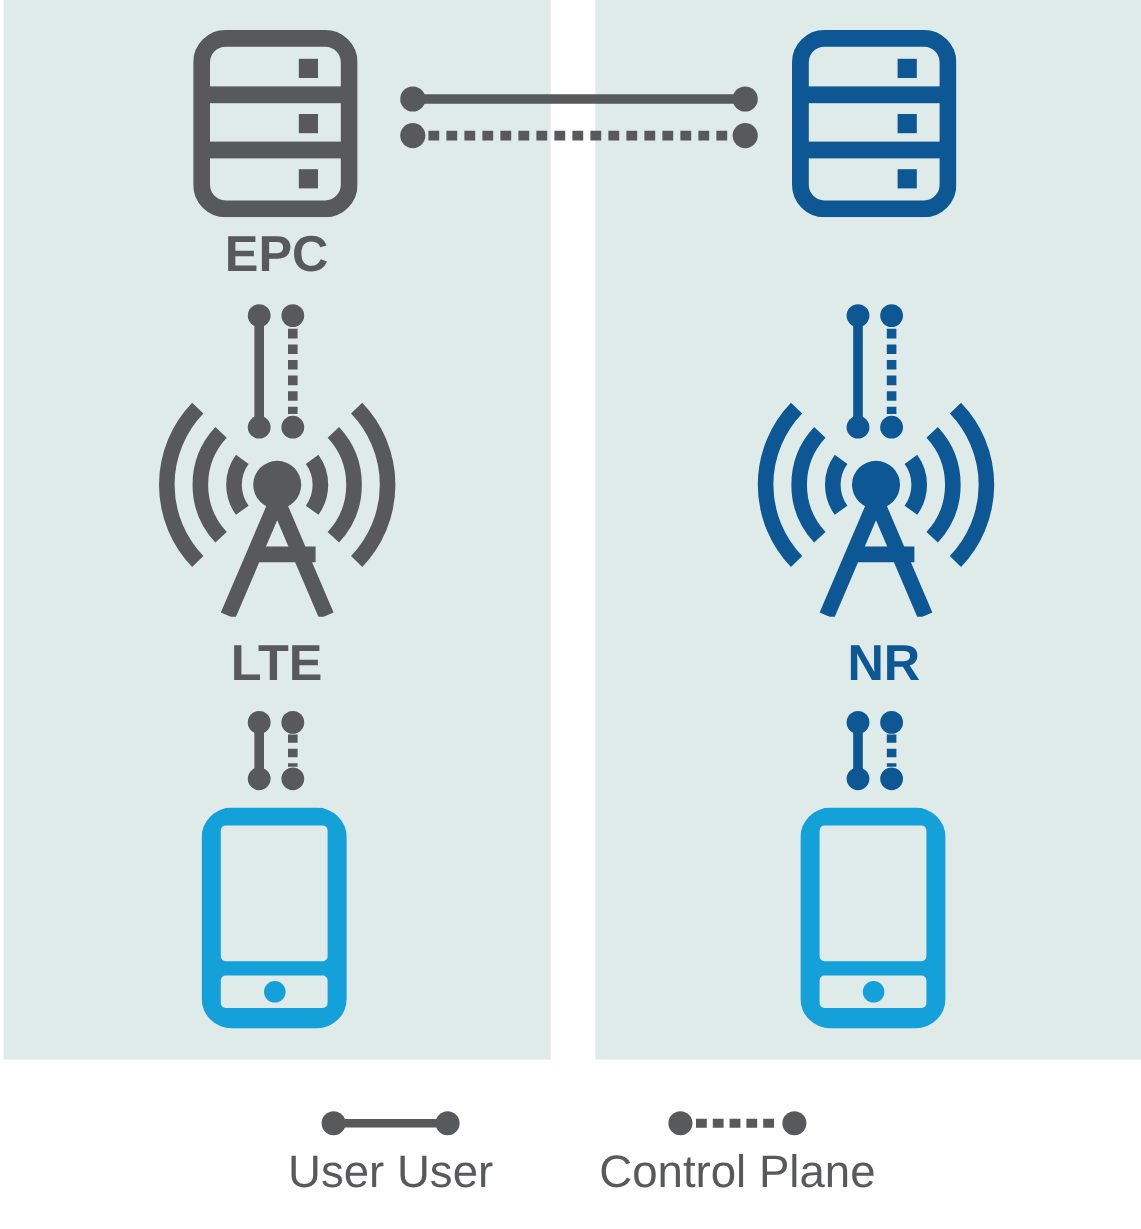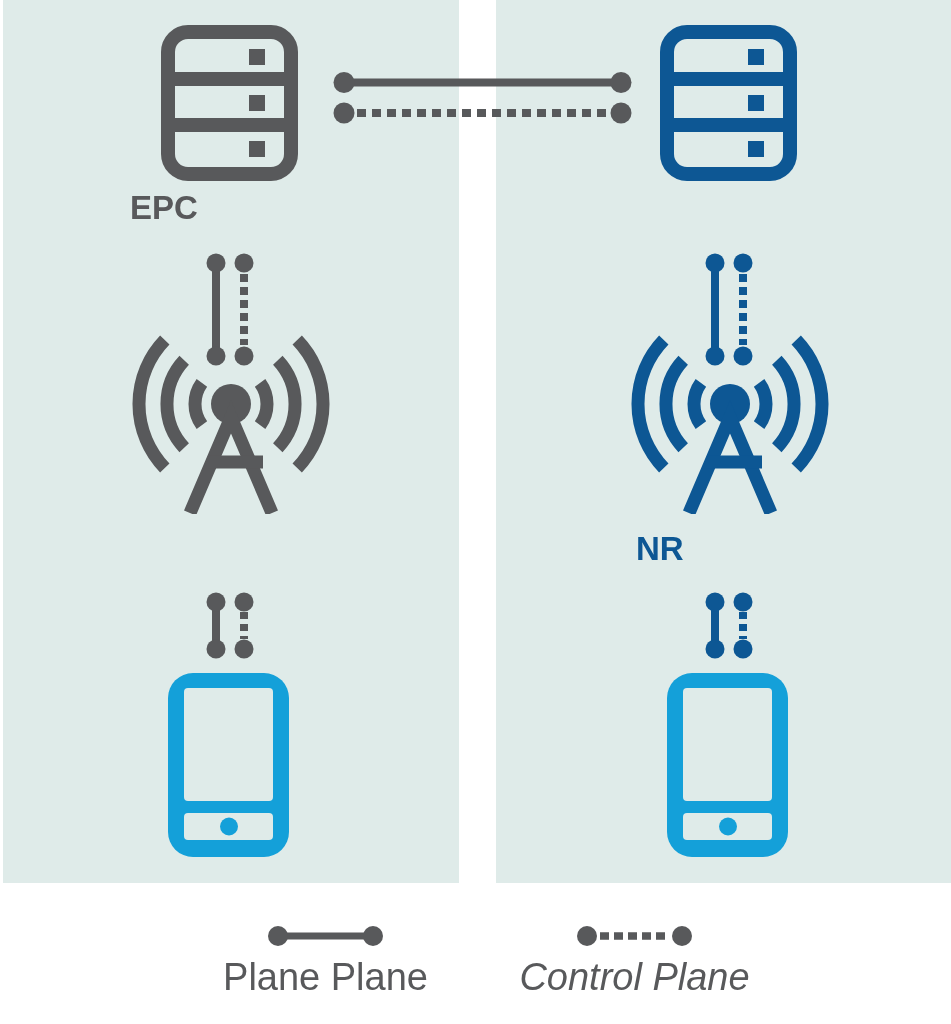--- a/index.html
+++ b/index.html
@@ -15,22 +15,22 @@
     font-family:"Liberation Sans",sans-serif;overflow:hidden;
   }
   .panel{position:absolute;top:0;height:883px;background:var(--panel-bg);}
   .panel-left{left:3px;width:456px;}
   .panel-right{left:496px;width:455px;}
   .abs{position:absolute;display:block;}
   .gray{color:var(--gray);}
   .blue-dark{color:var(--blue-dark);}
   .blue-light{color:var(--blue-light);}
   .node-label{
-    position:absolute;width:201px;
-    font-size:33px;font-weight:700;line-height:1.0;letter-spacing:0px;
+    position:absolute;width:201px;text-align:center;
+    font-size:42px;font-weight:700;line-height:1.0;letter-spacing:0px;
   }
   
   .pos-server-l{left:161px;top:25px;width:137px;height:156px;}
   .pos-epc-label{left:130px;top:191px;}
   .pos-vconnA-l{left:200px;top:246px;width:60px;height:127px;}
   .pos-antenna-l{left:131px;top:333px;width:200px;height:181px;}
   .pos-lte-label{left:130px;top:532px;}
   .pos-vconnB-l{left:200px;top:585px;width:60px;height:81px;}
   .pos-phone-l{left:168px;top:673px;width:121px;height:184px;}
   
@@ -42,21 +42,21 @@
   .pos-vconnB-r{left:699px;top:585px;width:60px;height:81px;}
   .pos-phone-r{left:667px;top:673px;width:121px;height:184px;}
   
   .pos-hconn{left:330px;top:55px;width:310px;height:75px;color:var(--gray);}
   
   .legend-item{
     position:absolute;top:920px;width:221px;
     display:flex;flex-direction:column;align-items:center;color:var(--gray);
   }
   .legend-user{left:215px;}
-  .legend-control{left:524px;font-style:italic;}
+  .legend-control{left:504px;}
   .legend-item svg{width:121px;height:32px;}
   .legend-label{margin-top:5px;font-size:38px;font-weight:400;line-height:1.1;white-space:nowrap;}
   .defs-hidden{position:absolute;width:0;height:0;overflow:hidden;}
 </style>
 </head>
 <body>
 
 <svg class="defs-hidden" aria-hidden="true">
   <defs>
     <symbol id="sym-server" viewBox="0 0 137 156">
@@ -115,20 +115,21 @@
   <svg class="abs pos-server-l gray">
       <use href="#sym-server"></use>
     </svg>
   <div class="node-label gray pos-epc-label">EPC</div>
   <svg class="abs pos-vconnA-l gray">
       <use href="#sym-vconn-long"></use>
     </svg>
   <svg class="abs pos-antenna-l gray">
       <use href="#sym-antenna"></use>
     </svg>
+  <div class="node-label gray pos-lte-label">LTE</div>
   <svg class="abs pos-vconnB-l gray">
       <use href="#sym-vconn-short"></use>
     </svg>
   <svg class="abs pos-phone-l blue-light">
       <use href="#sym-phone"></use>
     </svg>
 
   <svg class="abs pos-server-r blue-dark">
       <use href="#sym-server"></use>
     </svg>
@@ -158,21 +159,21 @@
       <circle cx="291" cy="58" r="10.5" fill="currentColor"></circle>
     </g>
   </svg>
 
   <div class="legend-item legend-user">
     <svg viewBox="0 0 121 32">
       <line x1="13" y1="16" x2="108" y2="16" stroke="currentColor" stroke-width="7"></line>
       <circle cx="13" cy="16" r="10" fill="currentColor"></circle>
       <circle cx="108" cy="16" r="10" fill="currentColor"></circle>
     </svg>
-    <div class="legend-label">Plane Plane</div>
+    <div class="legend-label">User User</div>
   </div>
 
   <div class="legend-item legend-control">
     <svg viewBox="0 0 121 32">
       <line x1="26" y1="16" x2="95" y2="16" stroke="currentColor" stroke-width="7.5" stroke-dasharray="9 5"></line>
       <circle cx="13" cy="16" r="10" fill="currentColor"></circle>
       <circle cx="108" cy="16" r="10" fill="currentColor"></circle>
     </svg>
     <div class="legend-label">Control Plane</div>
   </div>

